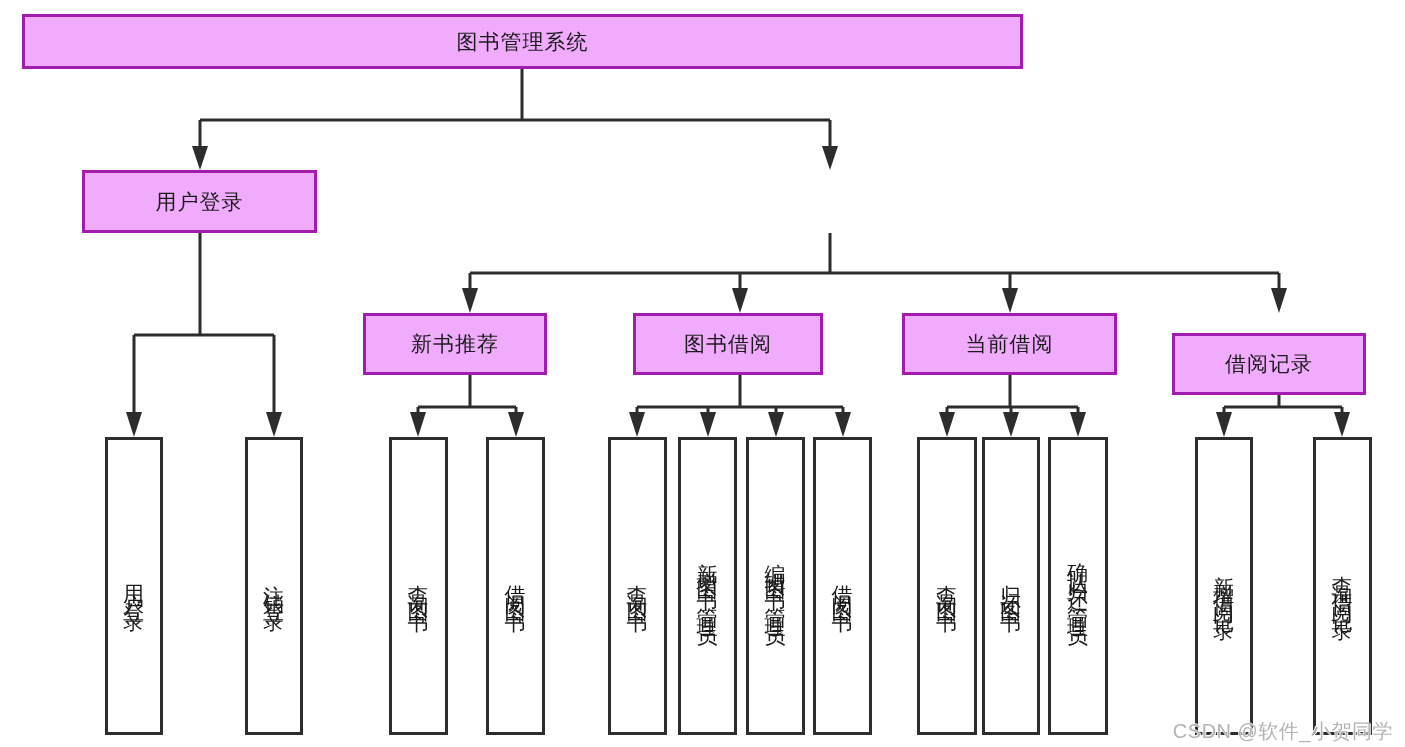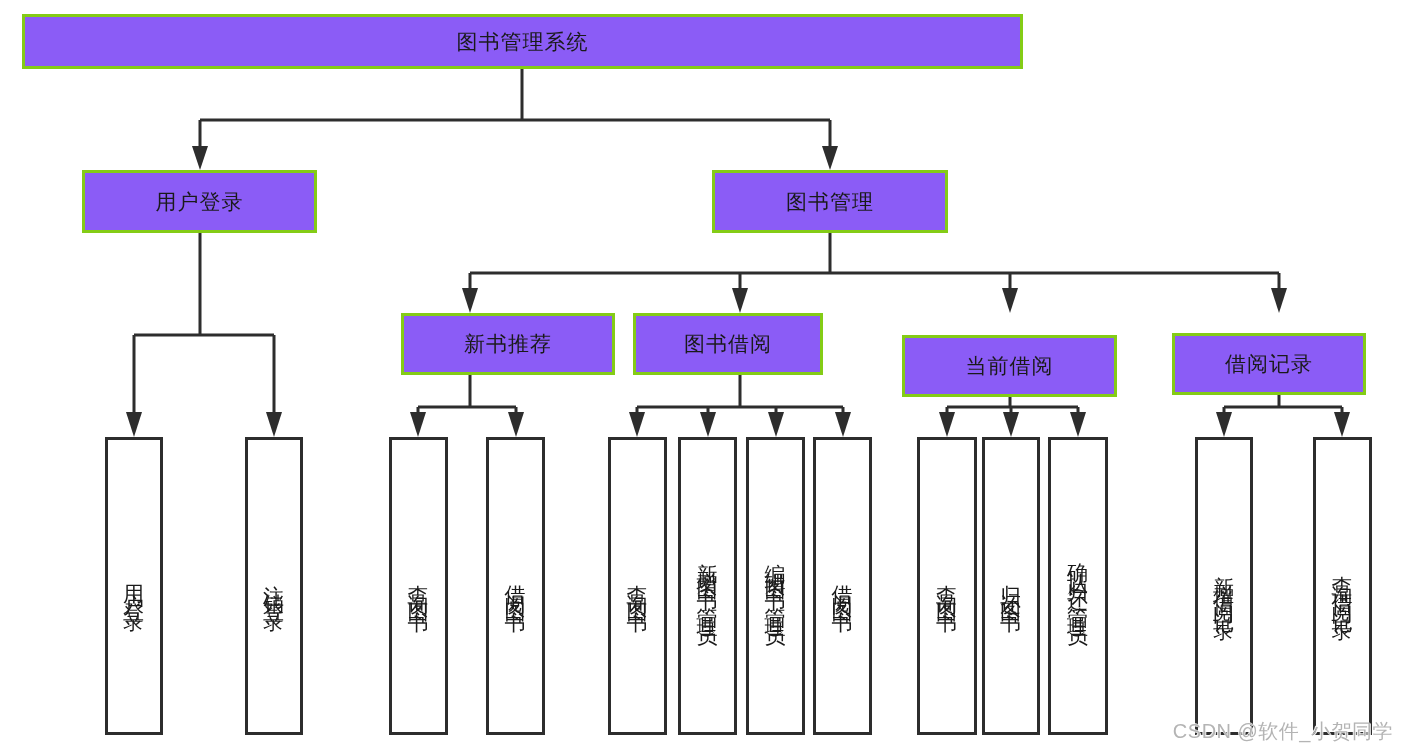--- a/index.html
+++ b/index.html
@@ -13,22 +13,22 @@
   }
   svg.connectors {
     position: absolute;
     left: 0; top: 0;
     width: 1405px; height: 747px;
     pointer-events: none;
   }
   .hbox {
     position: absolute;
     box-sizing: border-box;
-    border: 3px solid #84cc16;
-    background: #8b5cf6;
+    border: 3px solid #a21caf;
+    background: #f0abfc;
     display: flex;
     align-items: center;
     justify-content: center;
   }
   .hbox span {
     font-size: 21px;
     color: #1a1a1a;
     letter-spacing: 1px;
     white-space: nowrap;
   }
@@ -111,31 +111,28 @@
     </g>
   </svg>
 
   <div class="hbox" style="left:22px; top:14px; width:1001px; height:55px;">
     <span>图书管理系统</span>
   </div>
 
   <div class="hbox" style="left:82px; top:170px; width:235px; height:63px;">
     <span>用户登录</span>
   </div>
-  <div class="hbox" style="left:712px; top:170px; width:236px; height:63px;">
-    <span>图书管理</span>
-  </div>
 
-  <div class="hbox" style="left:363px; top:313px; width:214px; height:62px;margin-left:38px;">
+  <div class="hbox" style="left:363px; top:313px; width:184px; height:62px;">
     <span>新书推荐</span>
   </div>
   <div class="hbox" style="left:633px; top:313px; width:190px; height:62px;">
     <span>图书借阅</span>
   </div>
-  <div class="hbox" style="left:902px; top:313px; width:215px; height:62px;margin-top:22px;">
+  <div class="hbox" style="left:902px; top:313px; width:215px; height:62px;">
     <span>当前借阅</span>
   </div>
   <div class="hbox" style="left:1172px; top:313px; width:194px; height:62px;margin-top:20px;">
     <span>借阅记录</span>
   </div>
 
   <div class="vbox" style="left:105px; width:58px;">
     <span>用户登录</span>
   </div>
   <div class="vbox" style="left:245px; width:58px;">

